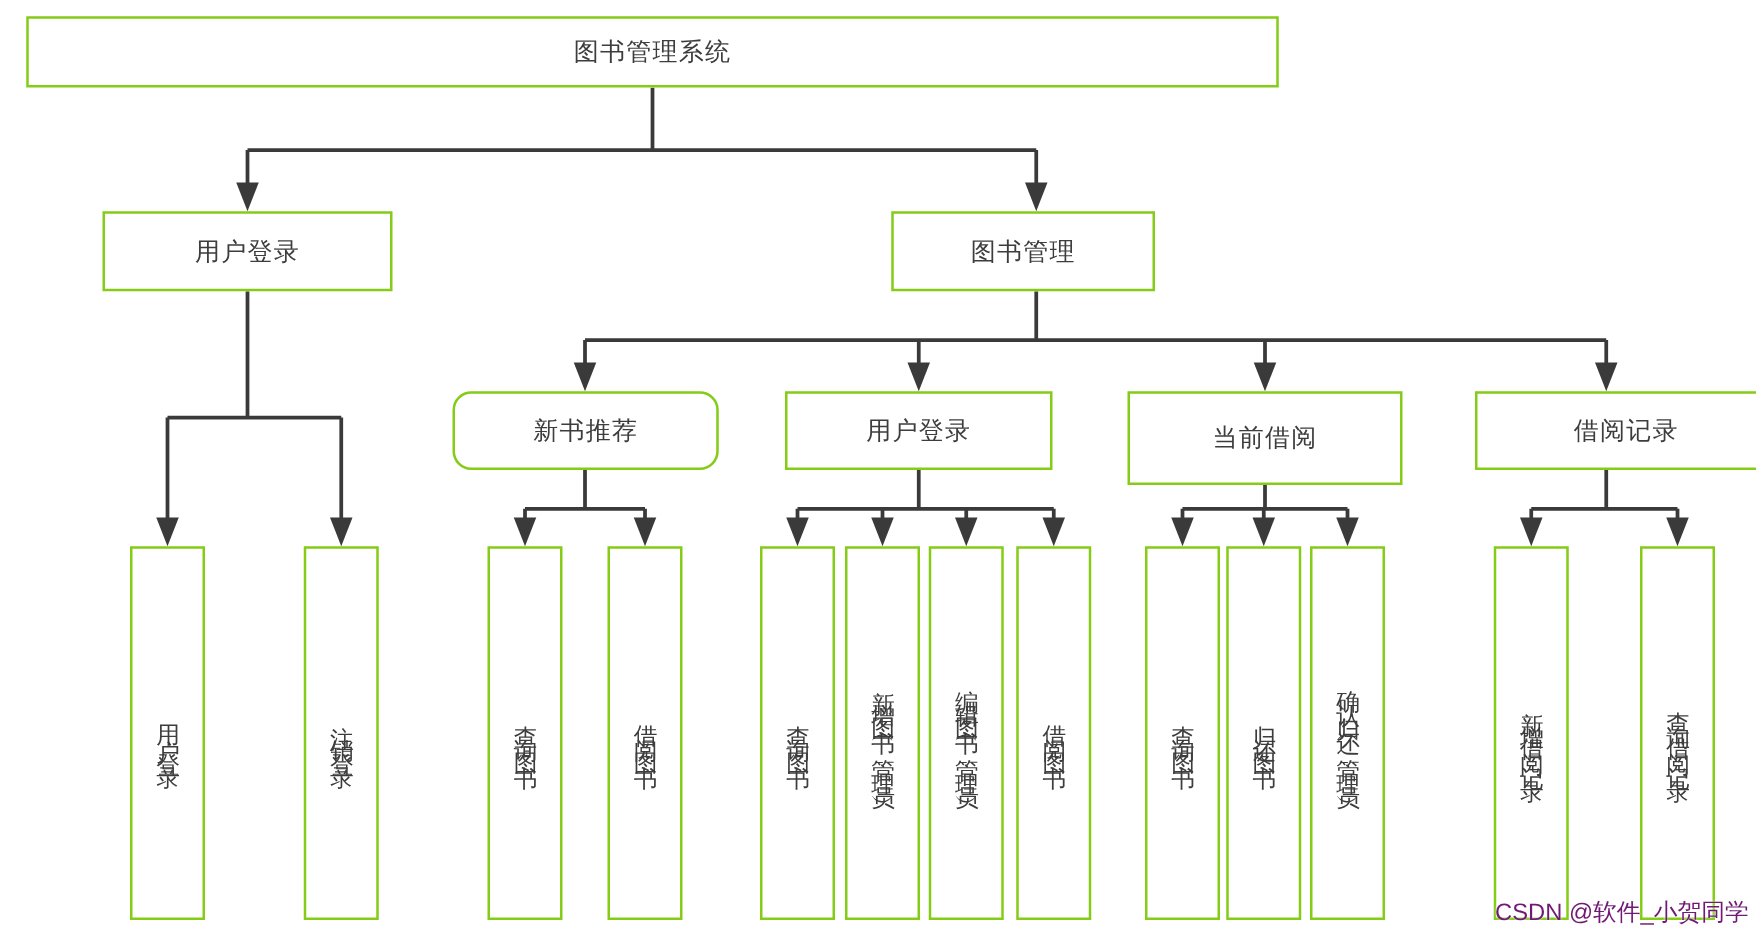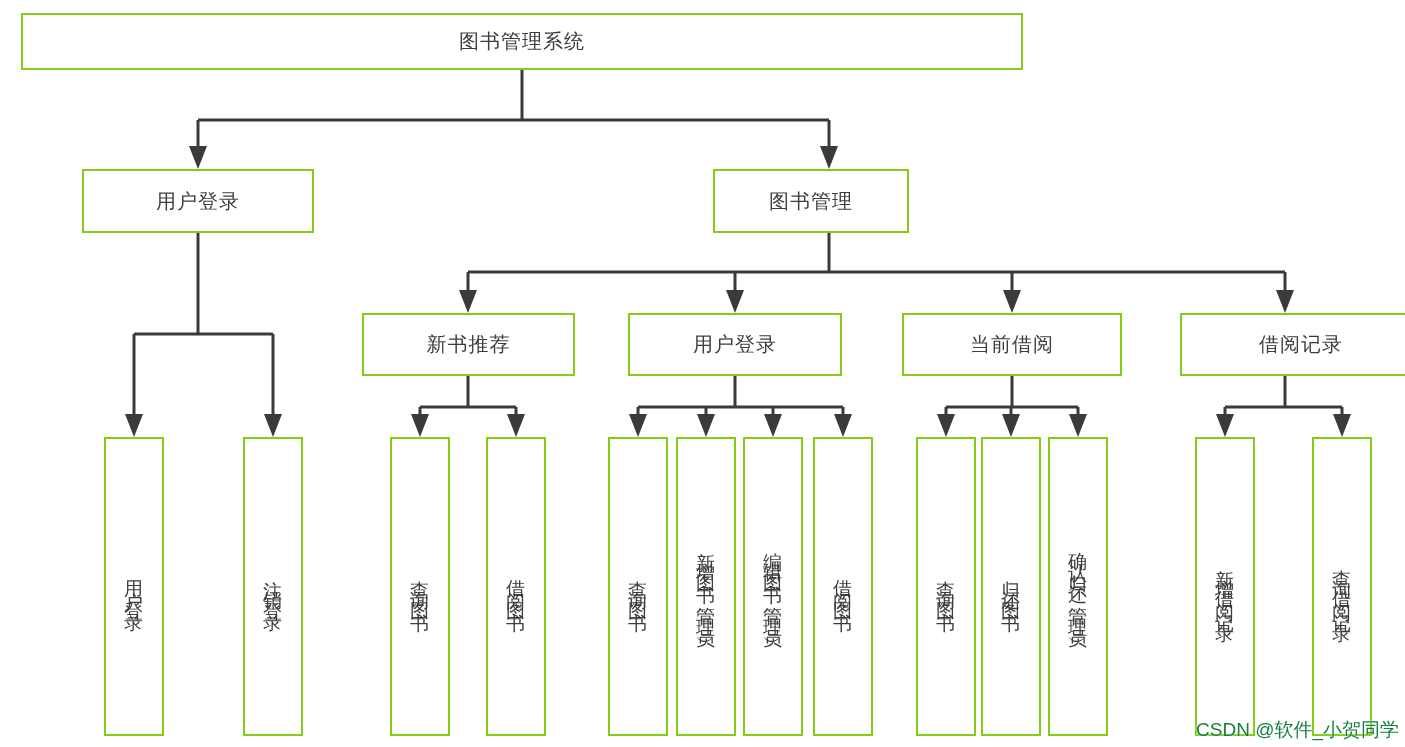--- a/index.html
+++ b/index.html
@@ -32,24 +32,24 @@
   }
 
   .hbox .hlabel {
     font-size: 20px;
     letter-spacing: 1px;
     white-space: nowrap;
   }
 
   .root-box  { left: 21px;  top: 13px;  width: 1002px; height: 57px; }
   .l2-login  { left: 82px;  top: 169px; width: 232px;  height: 64px; }
-  .l2-mgmt   { left: 713px; top: 169px; width: 196px;  height: 64px; }
-  .l3-new    { left: 362px; top: 313px; width: 213px;  height: 63px; }
+  .l2-mgmt   { left: 713px; top: 169px; width: 211px;  height: 64px; }
+  .l3-new    { left: 362px; top: 313px; width: 213px;  height: 63px; border-radius: 15px; }
   .l3-borrow { left: 628px; top: 313px; width: 214px;  height: 63px; }
-  .l3-cur    { left: 902px; top: 313px; width: 220px;  height: 63px; }
+  .l3-cur    { left: 902px; top: 313px; width: 220px;  height: 75px; }
   .l3-rec    { left: 1180px;top: 313px; width: 242px;  height: 63px; }
 
   .vbox {
     top: 437px;
     width: 60px;
     height: 299px;
   }
   .vbox .vlabel {
     writing-mode: vertical-rl;
     font-size: 19px;
@@ -70,21 +70,21 @@
   .vD2 { left: 981px;  }
   .vD3 { left: 1048px; }
   .vE1 { left: 1195px; }
   .vE2 { left: 1312px; }
 
   .watermark {
     position: absolute;
     right: 6px;
     bottom: 4px;
     font-size: 19px;
-    color: #15803d;
+    color: #701a75;
     text-shadow: 0 0 2px #ffffff;
     white-space: nowrap;
   }
 
   svg line, svg path { stroke: #3a3a3a; stroke-width: 3; fill: none; }
   svg polygon { fill: #3a3a3a; stroke: none; }
 </style>
 </head>
 <body>
 

